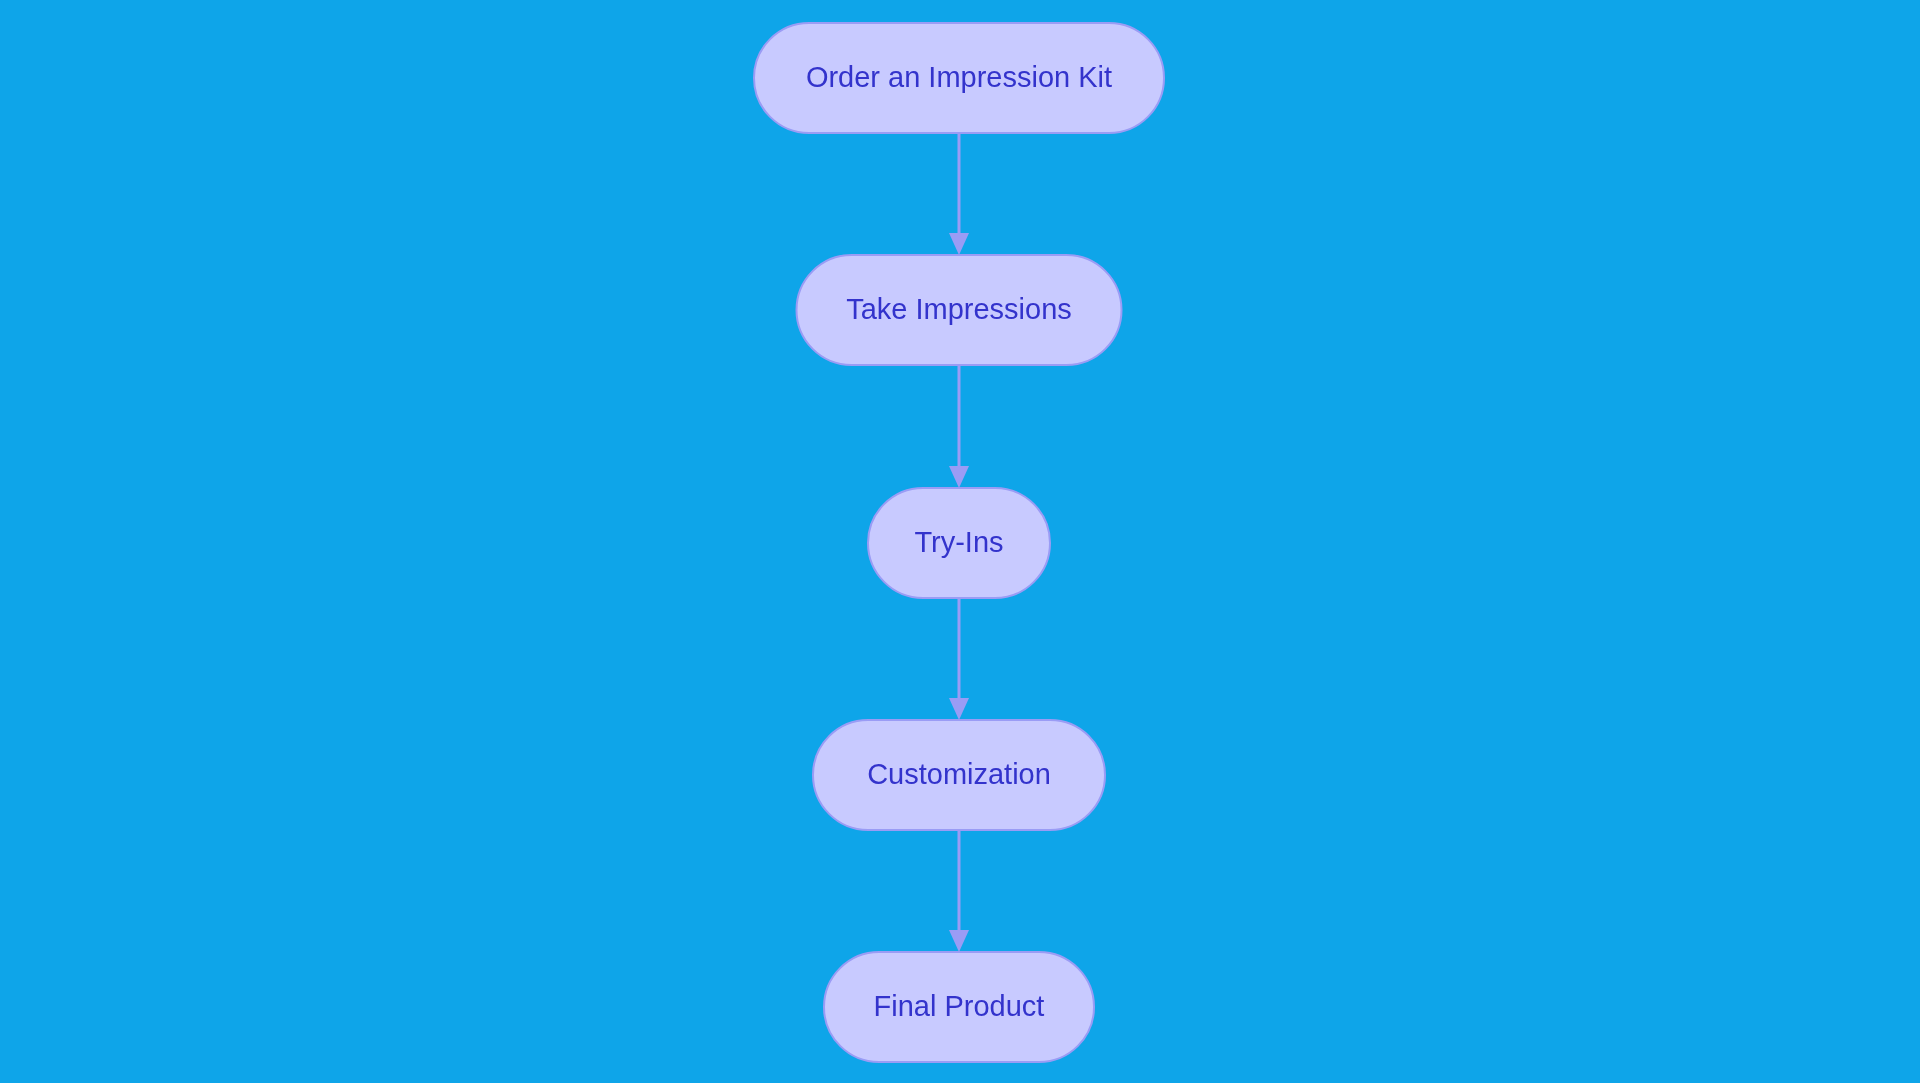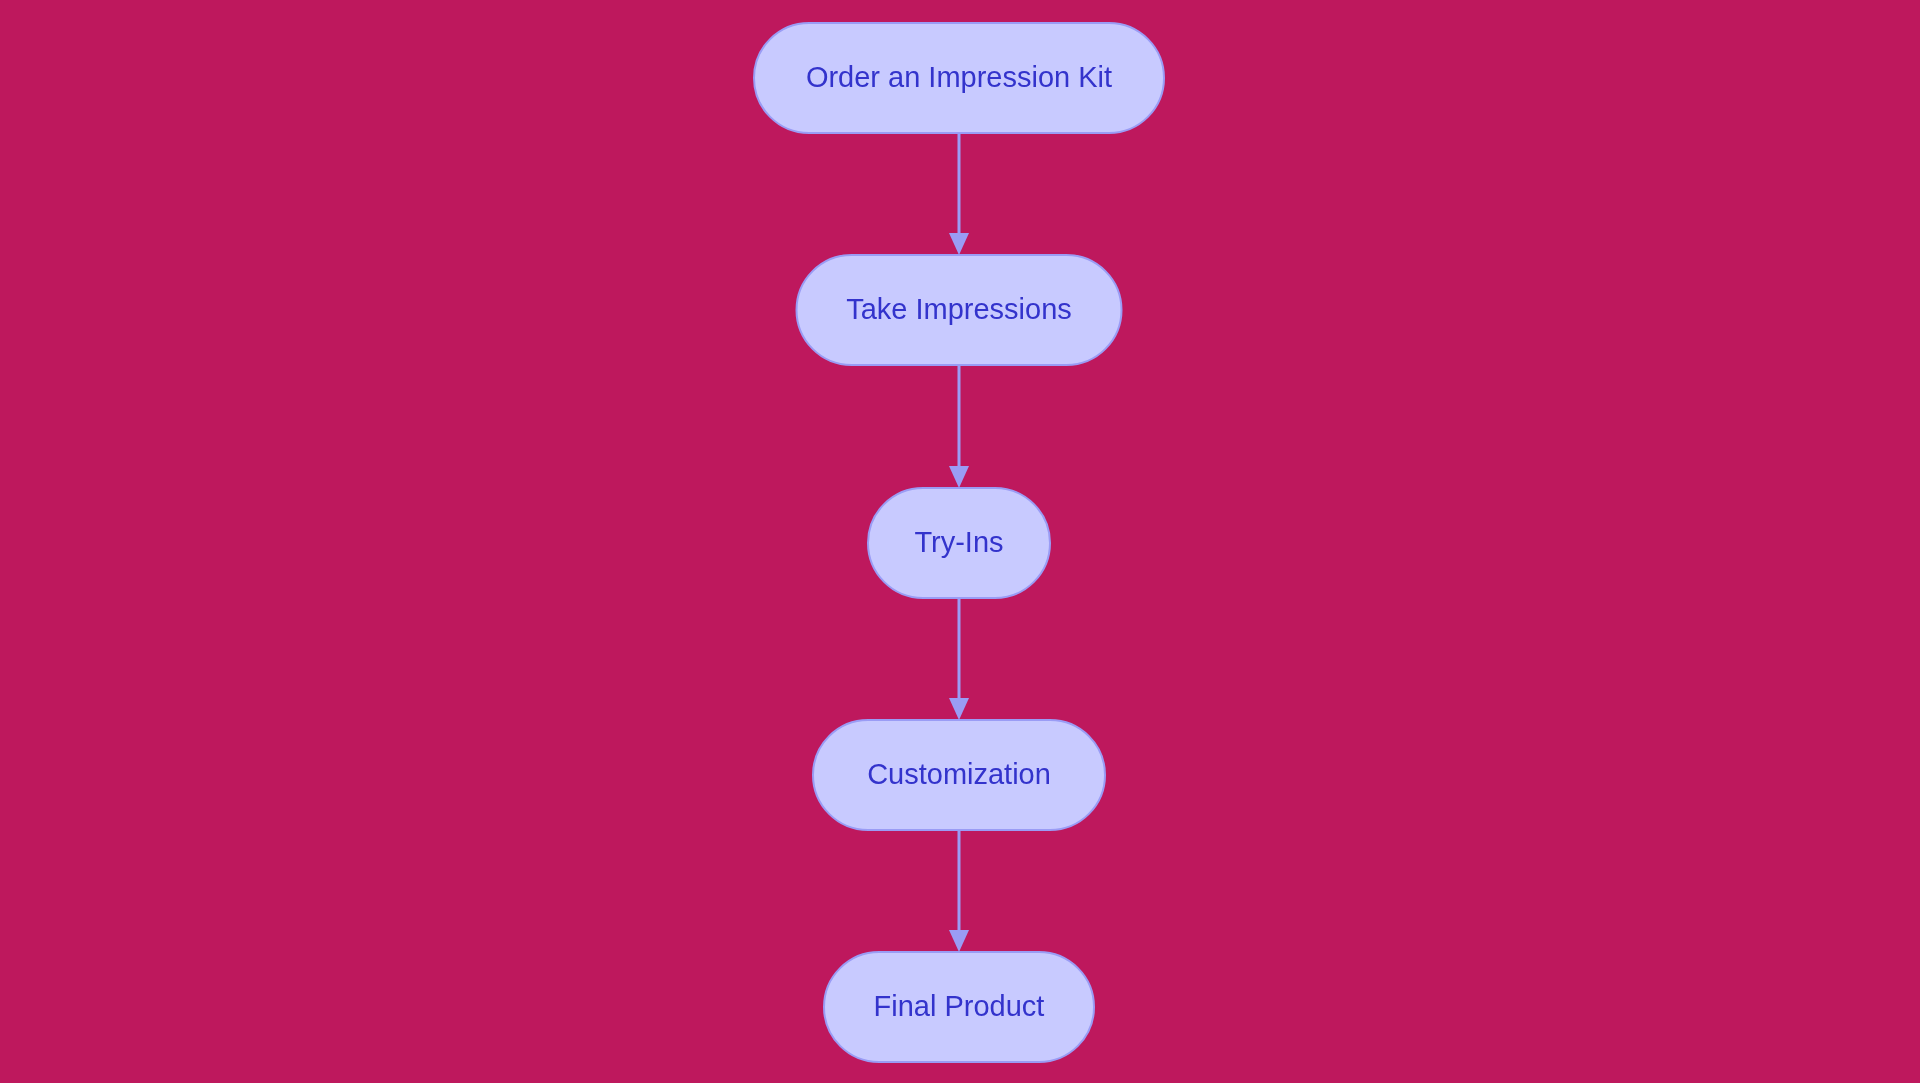--- a/index.html
+++ b/index.html
@@ -37,21 +37,21 @@
     dominant-baseline: middle;
     text-anchor: middle;
   }
   .edge-line {
     fill: none;
   }
 </style>
 </head>
 <body>
 
-<div id="flow-root" style="background: #be185d;">
+<div id="flow-root" style="background: #0ea5e9;">
   <svg id="flow-svg" viewBox="0 0 1920 1083" xmlns="http://www.w3.org/2000/svg">
     <g id="edges-layer">
         <g>
           <line x1="959" y1="133" x2="959" y2="234" stroke="#9a9cf5" stroke-width="3" class="edge-line"></line>
           <polygon points="949,233 969,233 959,255" fill="#9a9cf5"></polygon>
         </g>
         <g>
           <line x1="959" y1="365" x2="959" y2="467" stroke="#9a9cf5" stroke-width="3" class="edge-line"></line>
           <polygon points="949,466 969,466 959,488" fill="#9a9cf5"></polygon>
         </g>

